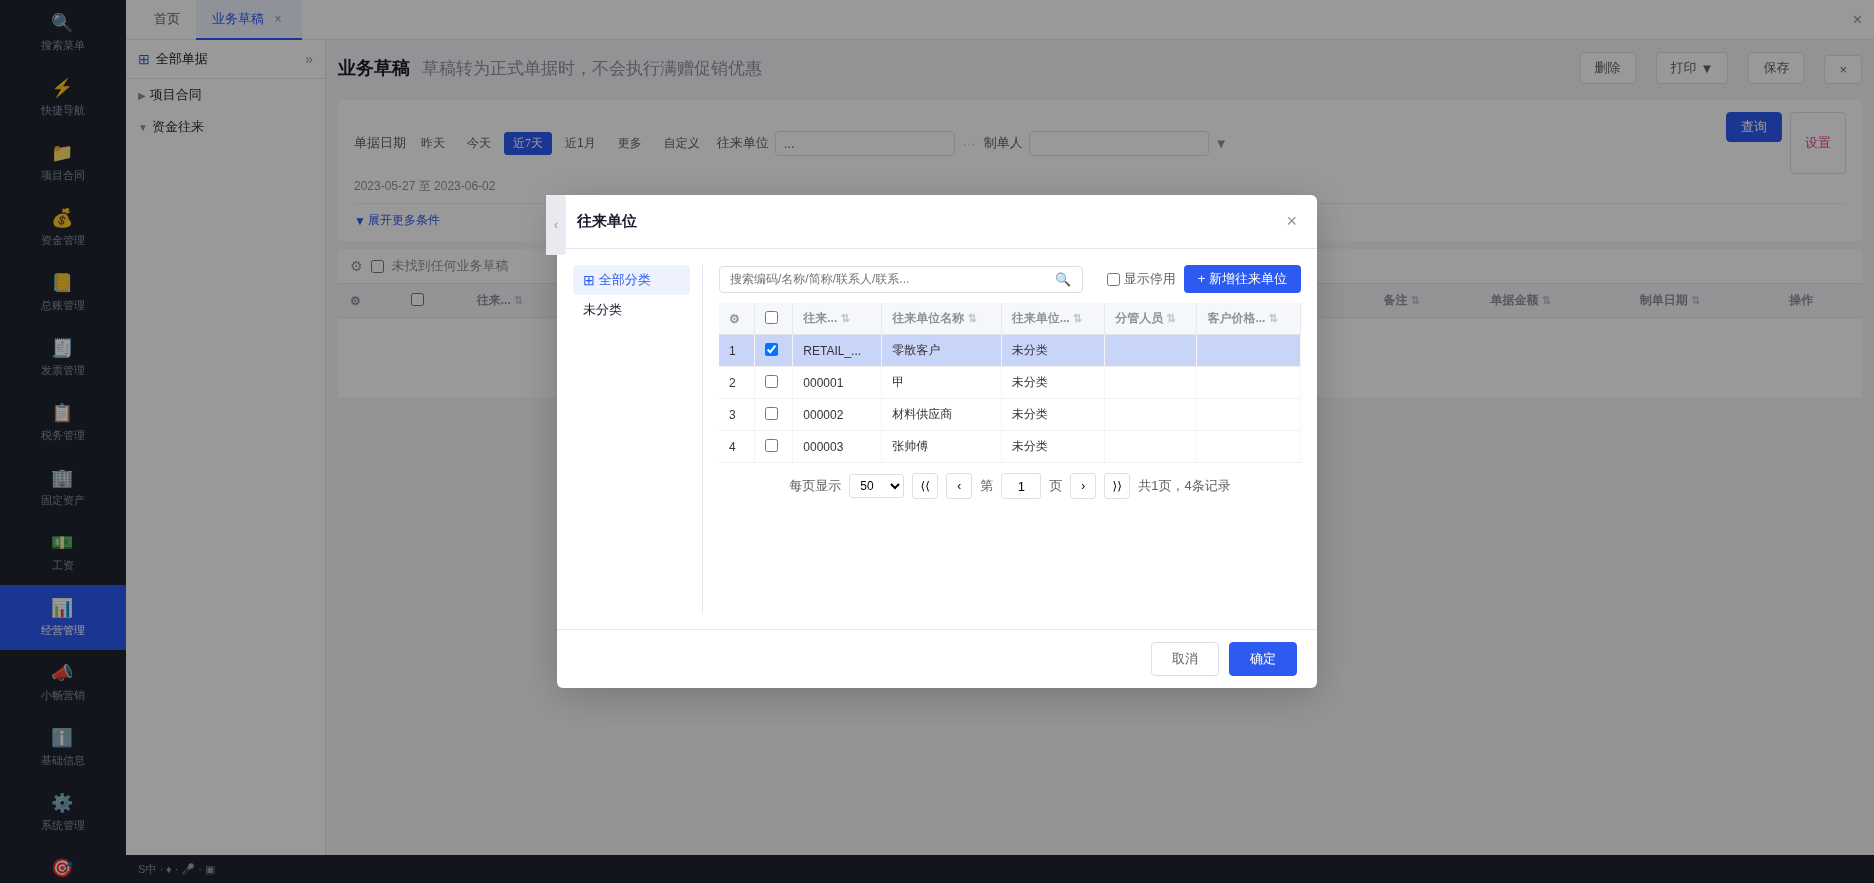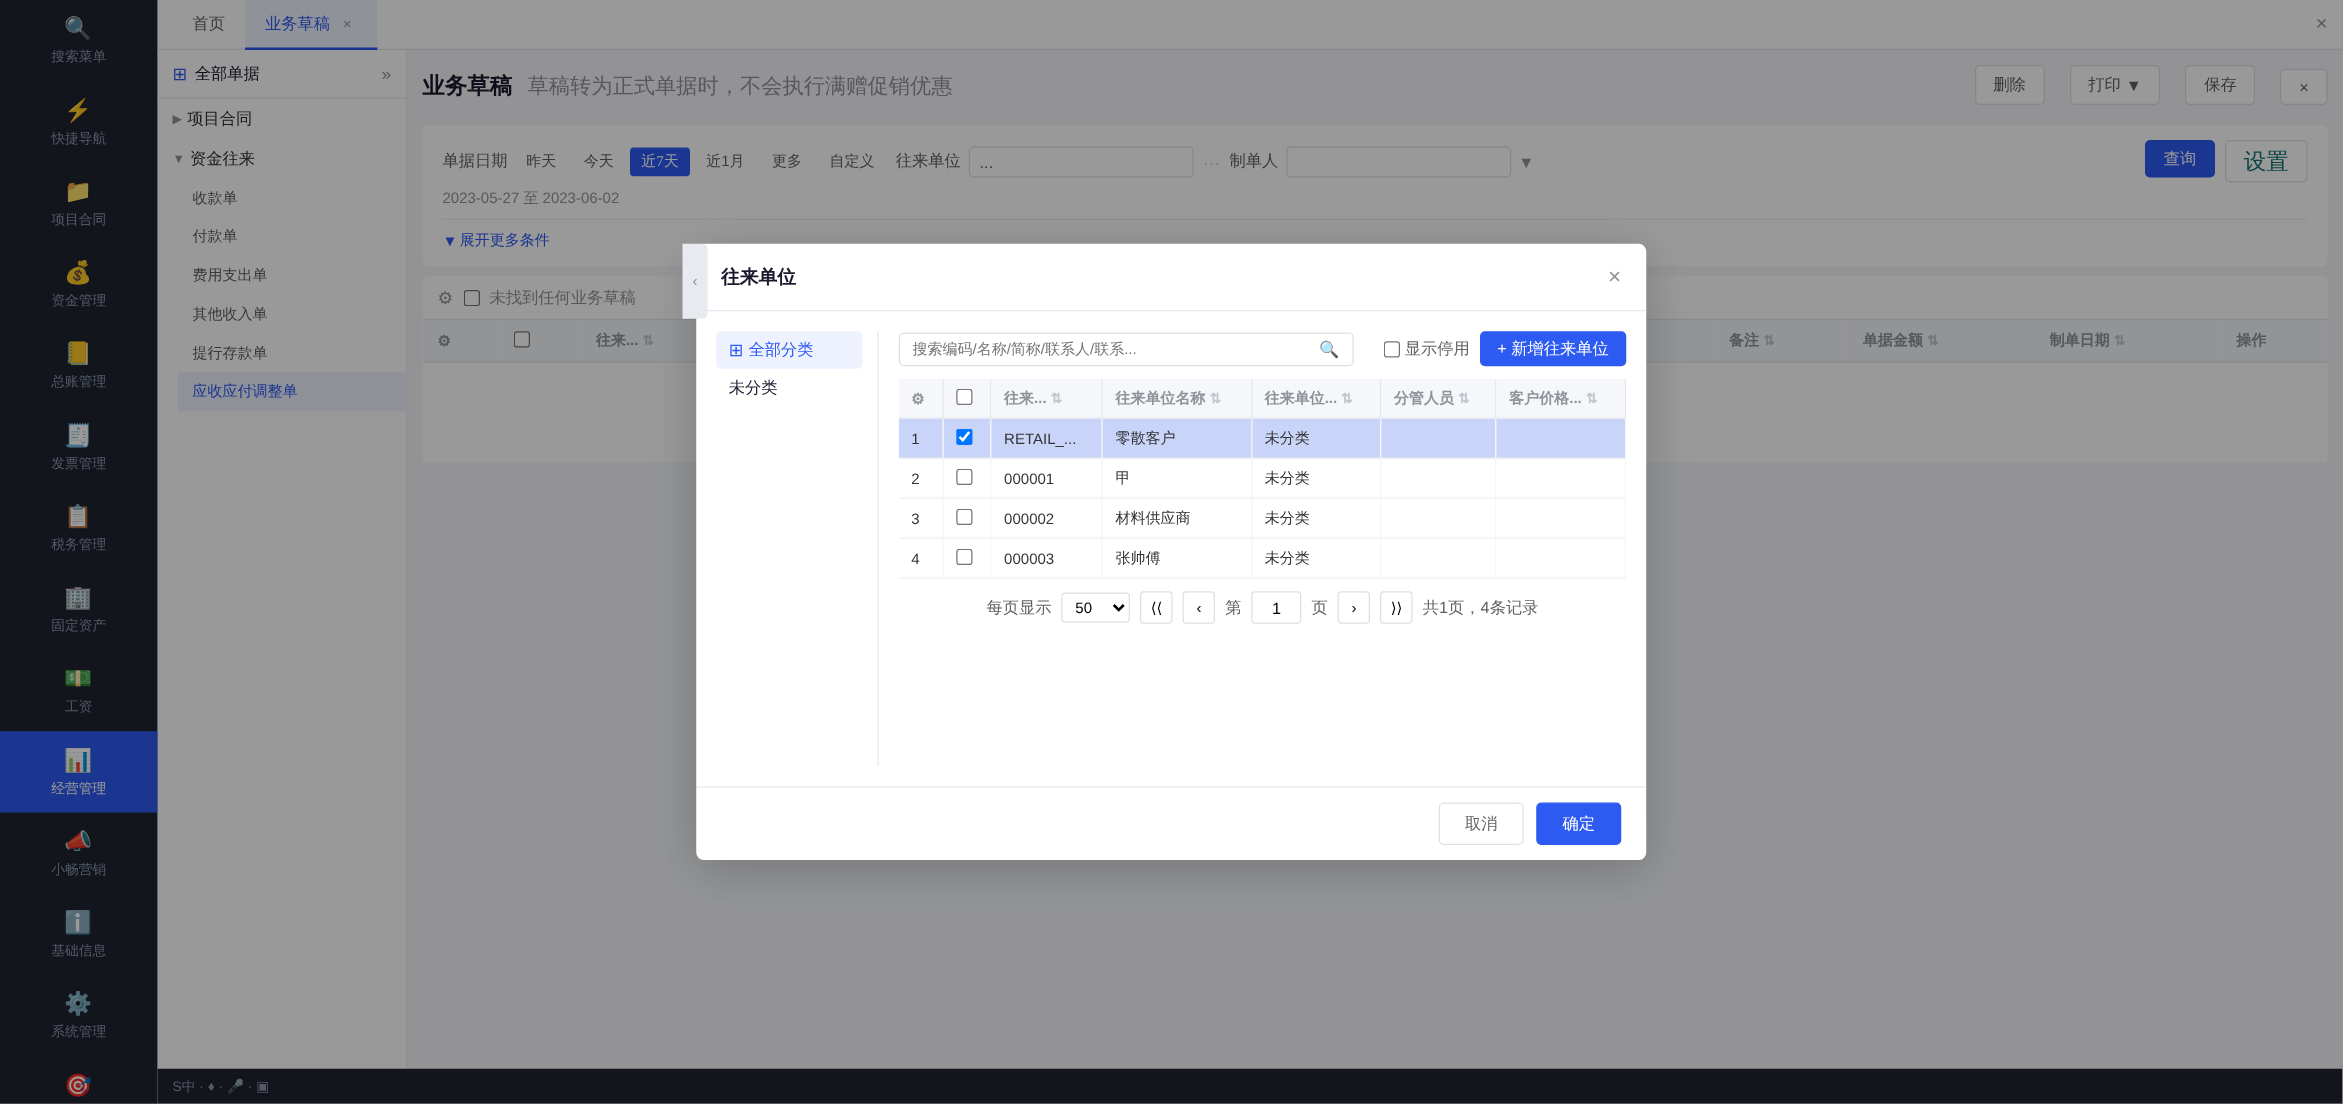--- a/index.html
+++ b/index.html
@@ -88,21 +88,21 @@
 
     
     .dialog-scroll { overflow-x: auto; }
     .dialog-scroll::-webkit-scrollbar { height: 6px; }
     .dialog-scroll::-webkit-scrollbar-thumb { background: #c0c4cc; border-radius: 3px; }
 
     
     .status-bar { background: #1e2330; height: 28px; display: flex; align-items: center; padding: 0 12px; gap: 8px; }
     .status-text { color: #8a94a8; font-size: 11px; }
 
-    .settings-btn { padding: 4px 14px; border: 1px solid #dcdfe6; border-radius: 4px; background: #fff; color: #0f766e; cursor: pointer; font-size: 18px; }
+    .settings-btn { padding: 21px 14px; border: 1px solid #dcdfe6; border-radius: 4px; background: #fff; color: #ec4899; cursor: pointer; font-size: 13px; }
     .query-btn { padding: 5px 14px; border: 1px solid #2d5af0; border-radius: 4px; background: #2d5af0; color: #fff; cursor: pointer; font-size: 13px; }
 
     
     .filter-section { background: #fff; border-radius: 4px; padding: 12px 16px; margin-bottom: 8px; }
     .filter-date-group { display: flex; align-items: center; gap: 4px; }
     .filter-date-range-text { font-size: 12px; color: #909399; }
 
     
     .sort-icon { color: #c0c4cc; font-size: 11px; }
 
@@ -216,40 +216,20 @@
           <span class="left-panel-title">全部单据</span>
           <span style="margin-left:auto; color:#909399; cursor:pointer; font-size:14px;">»</span>
         </div>
         <div class="left-nav-item group">
           <span class="arrow">▶</span>
           <span>项目合同</span>
         </div>
         <div class="left-nav-item group">
           <span class="arrow">▼</span>
           <span>资金往来</span>
-        </div>
-        <div class="left-nav-sub">
-          <div class="left-nav-item">
-            <span>收款单</span>
-          </div>
-          <div class="left-nav-item">
-            <span>付款单</span>
-          </div>
-          <div class="left-nav-item">
-            <span>费用支出单</span>
-          </div>
-          <div class="left-nav-item">
-            <span>其他收入单</span>
-          </div>
-          <div class="left-nav-item">
-            <span>提行存款单</span>
-          </div>
-          <div class="left-nav-item active">
-            <span>应收应付调整单</span>
-          </div>
         </div>
       </div>
 
       <div class="right-panel">
 
         <div class="page-header">
           <span class="page-title">业务草稿</span>
           <span class="page-subtitle">草稿转为正式单据时，不会执行满赠促销优惠</span>
           <div class="page-header-actions">
             <button class="btn">删除</button>

